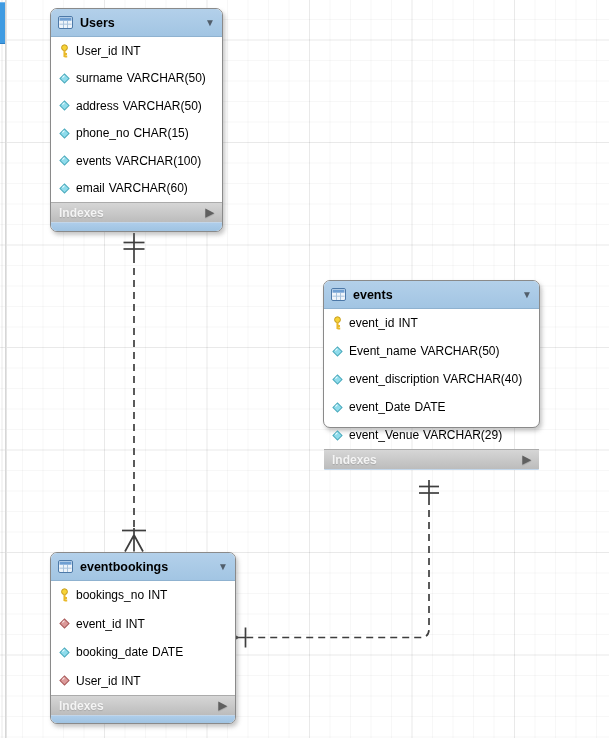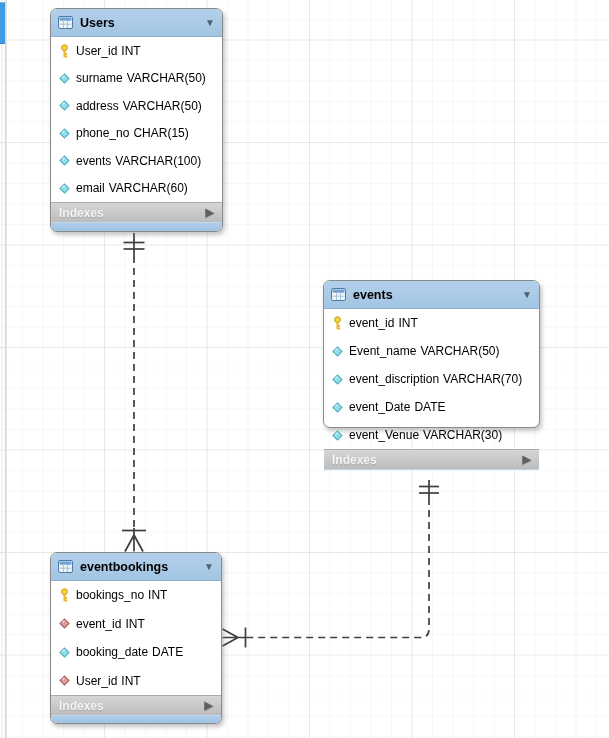--- a/index.html
+++ b/index.html
@@ -37,21 +37,21 @@
   
   .table {
     position: absolute; z-index: 2;
     display: flex; flex-direction: column;
     border: 1px solid #8a8a8a; border-radius: 7px;
     background: #fff;
     box-shadow: 2px 3px 4px rgba(110,110,110,0.40);
   }
   .tbl-users         { left: 50px;  top: 8px;   width: 173px; height: 224px; }
   .tbl-events        { left: 323px; top: 280px; width: 217px; height: 148px; }
-  .tbl-eventbookings { left: 50px;  top: 552px; width: 172px; height: 172px; }
+  .tbl-eventbookings { left: 50px;  top: 552px; width: 186px; height: 172px; }
 
   .t-header {
     height: 28px; flex: none;
     display: flex; align-items: center;
     padding: 0 7px;
     background: linear-gradient(#b3d0ea, #a2c5e3);
     border-bottom: 1px solid #8fb2d0;
     border-radius: 6px 6px 0 0;
     font-size: 12.5px; font-weight: bold; color: #000;
   }
@@ -226,41 +226,41 @@
       <span class="ctype">VARCHAR(50)</span>
     </div>
     <div class="t-row">
       <span class="ic">
           <svg width="11" height="11" viewBox="0 0 11 11">
             <rect x="2.3" y="2.3" width="6.4" height="6.4" transform="rotate(45 5.5 5.5)" fill="#8fdcec" stroke="#4aaabc"></rect>
             <path d="M3.4 4.6 L5.4 2.6" stroke="#eafcff" stroke-width="1.2"></path>
           </svg>
         </span>
       <span class="cname">event_discription</span>
-      <span class="ctype">VARCHAR(70)</span>
+      <span class="ctype">VARCHAR(40)</span>
     </div>
     <div class="t-row">
       <span class="ic">
           <svg width="11" height="11" viewBox="0 0 11 11">
             <rect x="2.3" y="2.3" width="6.4" height="6.4" transform="rotate(45 5.5 5.5)" fill="#8fdcec" stroke="#4aaabc"></rect>
             <path d="M3.4 4.6 L5.4 2.6" stroke="#eafcff" stroke-width="1.2"></path>
           </svg>
         </span>
       <span class="cname">event_Date</span>
       <span class="ctype">DATE</span>
     </div>
     <div class="t-row">
       <span class="ic">
           <svg width="11" height="11" viewBox="0 0 11 11">
             <rect x="2.3" y="2.3" width="6.4" height="6.4" transform="rotate(45 5.5 5.5)" fill="#8fdcec" stroke="#4aaabc"></rect>
             <path d="M3.4 4.6 L5.4 2.6" stroke="#eafcff" stroke-width="1.2"></path>
           </svg>
         </span>
       <span class="cname">event_Venue</span>
-      <span class="ctype">VARCHAR(30)</span>
+      <span class="ctype">VARCHAR(29)</span>
     </div>
 
     <div class="t-indexes">
       <span>Indexes</span>
       <span class="spacer"></span>
       <span class="t-expand">▶</span>
     </div>
     <div class="t-footer"></div>
   </div>
 

